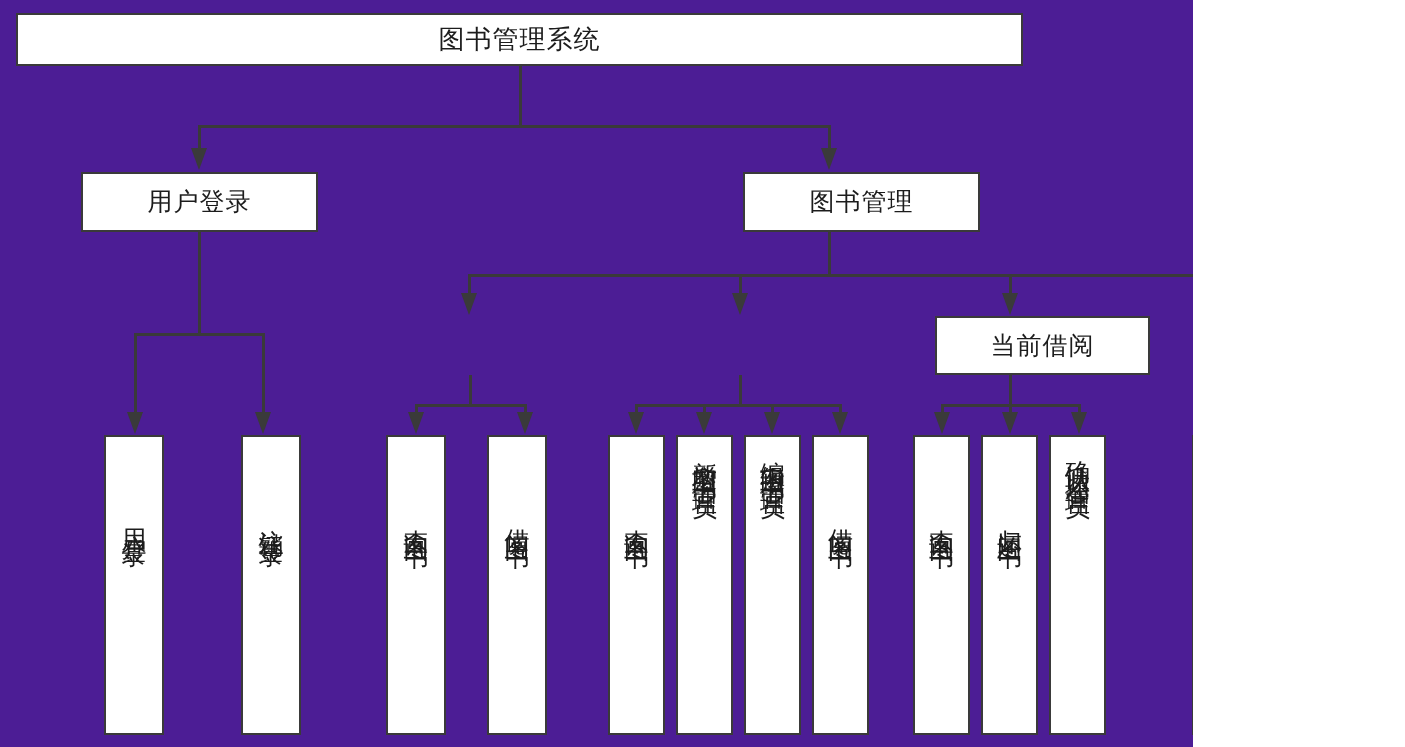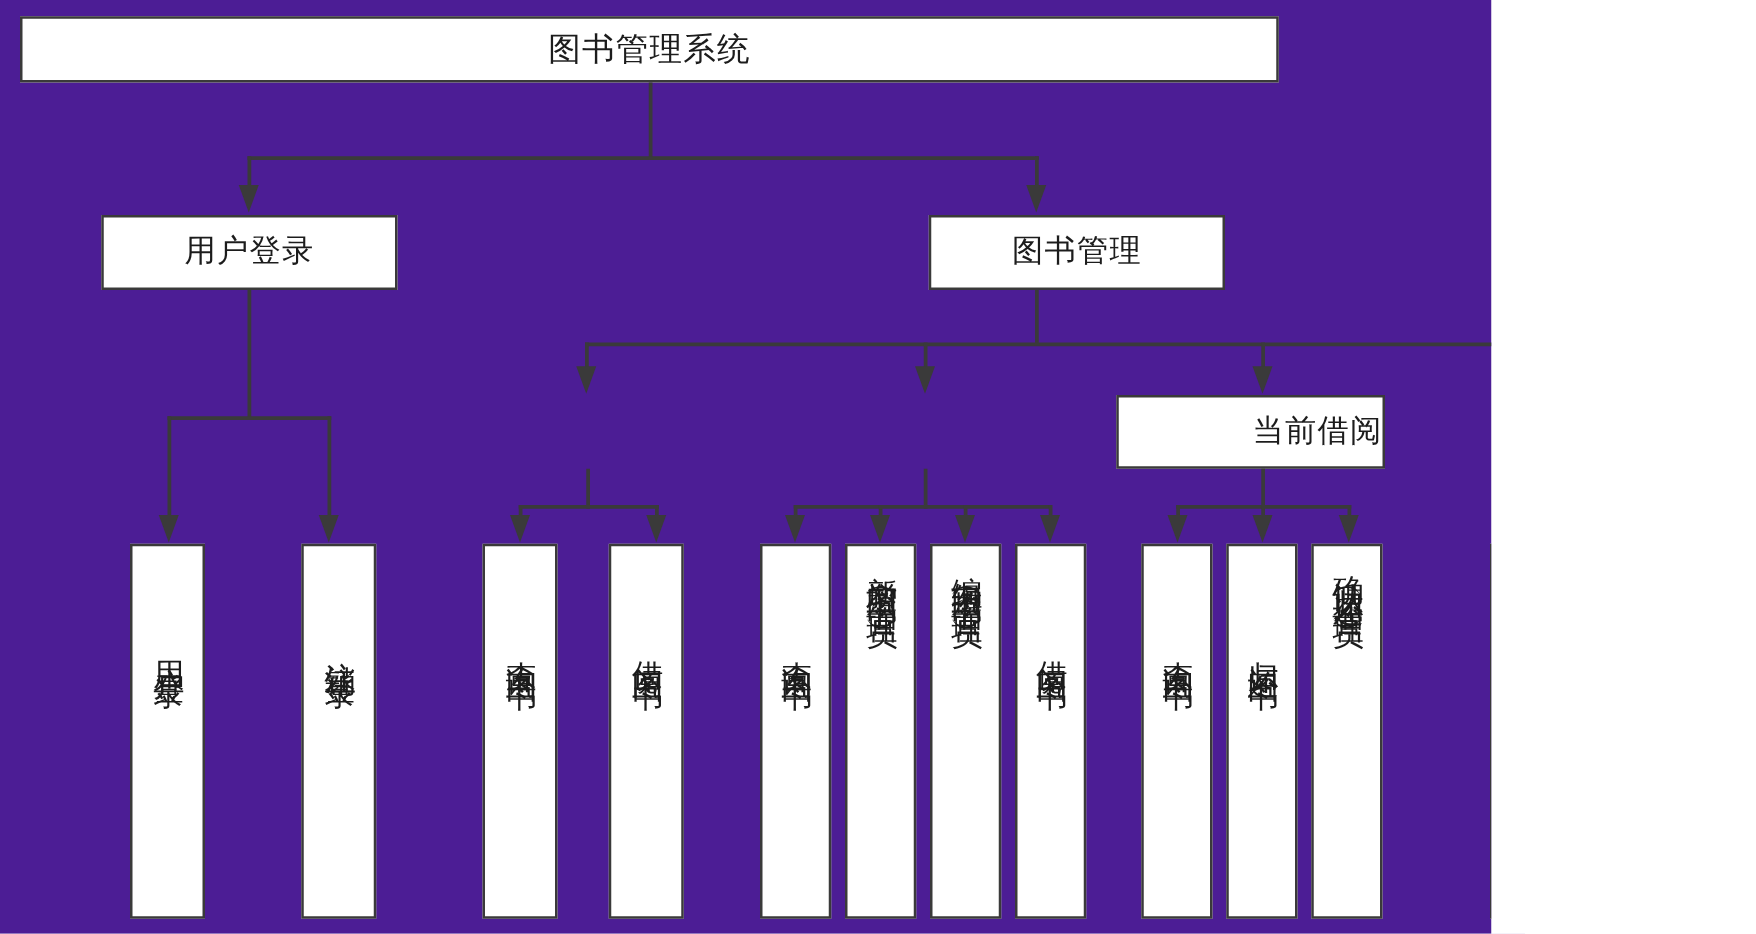--- a/index.html
+++ b/index.html
@@ -108,21 +108,21 @@
   <div class="ln h" style="left:468px;top:274px;width:814px;height:3px;"></div>
   <div class="ln v" style="left:468px;top:274px;width:3px;height:20px;"></div>
   <div class="arrow" style="left:461px;top:293px;"></div>
   <div class="ln v" style="left:739px;top:274px;width:3px;height:20px;"></div>
   <div class="arrow" style="left:732px;top:293px;"></div>
   <div class="ln v" style="left:1009px;top:274px;width:3px;height:20px;"></div>
   <div class="arrow" style="left:1002px;top:293px;"></div>
   <div class="ln v" style="left:1279px;top:274px;width:3px;height:20px;"></div>
   <div class="arrow" style="left:1272px;top:293px;"></div>
 
-  <div class="node h" style="left:893px;top:316px;width:215px;height:59px;justify-content:flex-end;">
+  <div class="node h" style="left:935px;top:316px;width:215px;height:59px;">
     <span>当前借阅</span>
   </div>
 
   <div class="ln v" style="left:469px;top:375px;width:3px;height:32px;"></div>
   <div class="ln h" style="left:415px;top:404px;width:112px;height:3px;"></div>
   <div class="ln v" style="left:415px;top:404px;width:3px;height:9px;"></div>
   <div class="arrow" style="left:408px;top:412px;"></div>
   <div class="ln v" style="left:524px;top:404px;width:3px;height:9px;"></div>
   <div class="arrow" style="left:517px;top:412px;"></div>
 

